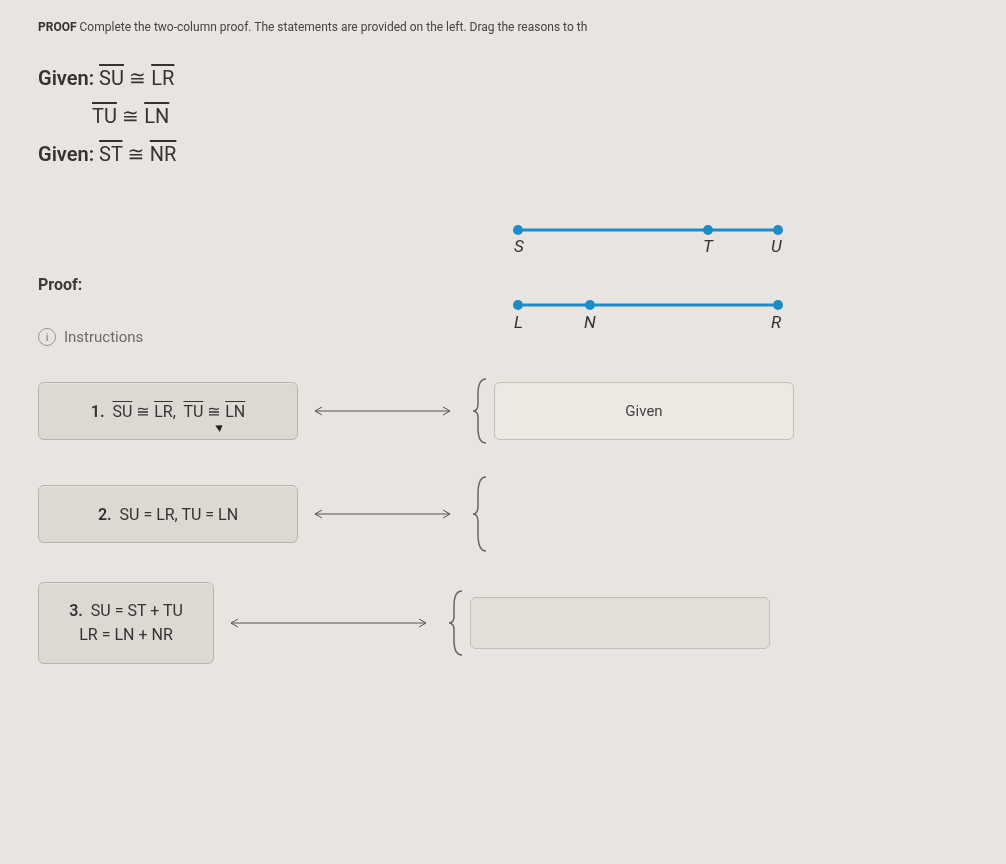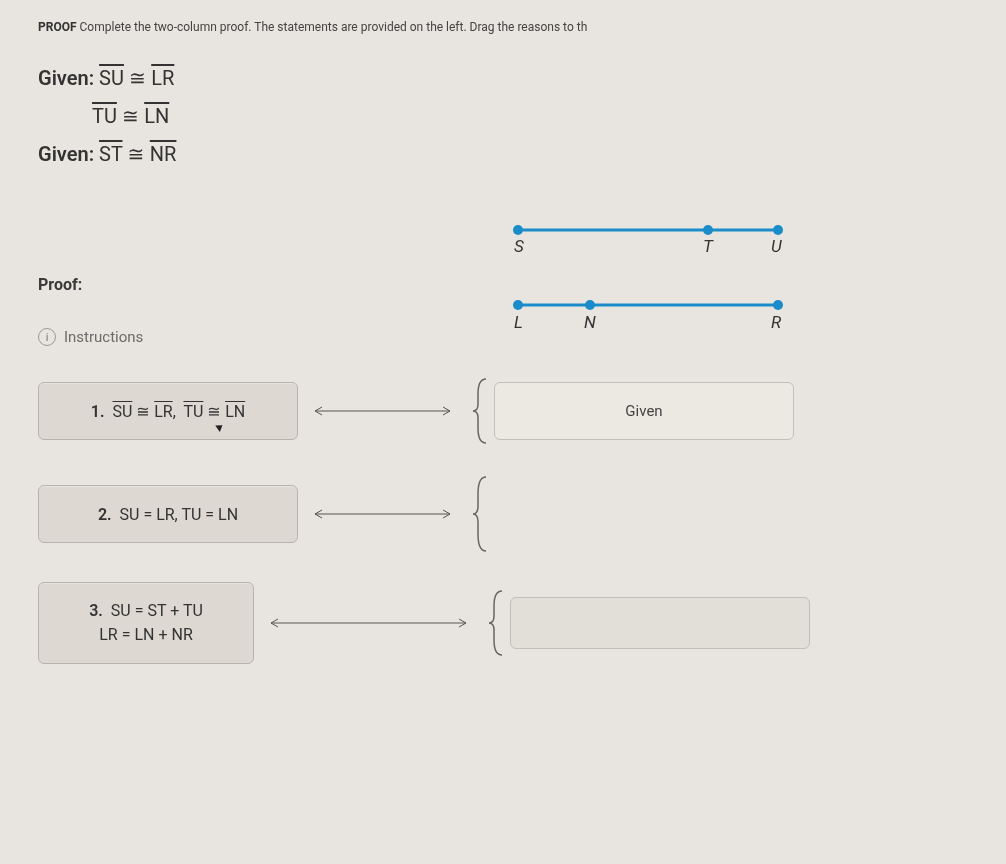--- a/index.html
+++ b/index.html
@@ -170,21 +170,21 @@
     <div class="right-side">
       <div class="brace">
         <svg width="18" height="80">
             <path d="M14 3 Q6 3 6 20 L6 32 Q6 40 1 40 Q6 40 6 48 L6 60 Q6 77 14 77" stroke="#666" fill="none" stroke-width="1.5"></path>
           </svg>
       </div>
     </div>
   </div>
 
   <div class="row tall">
-    <div class="stmt" style="width:216px">
+    <div class="stmt" style="width:176px">
       <div>
         <span class="num">3.</span>
         <span>SU = ST + TU</span>
       </div>
       <div>LR = LN + NR</div>
     </div>
     <div class="arrow">
       <svg width="210" height="20">
           <line x1="5" y1="10" x2="200" y2="10" stroke="#555" stroke-width="1"></line>
       <polyline points="5,10 12,6" stroke="#555" fill="none"></polyline>

